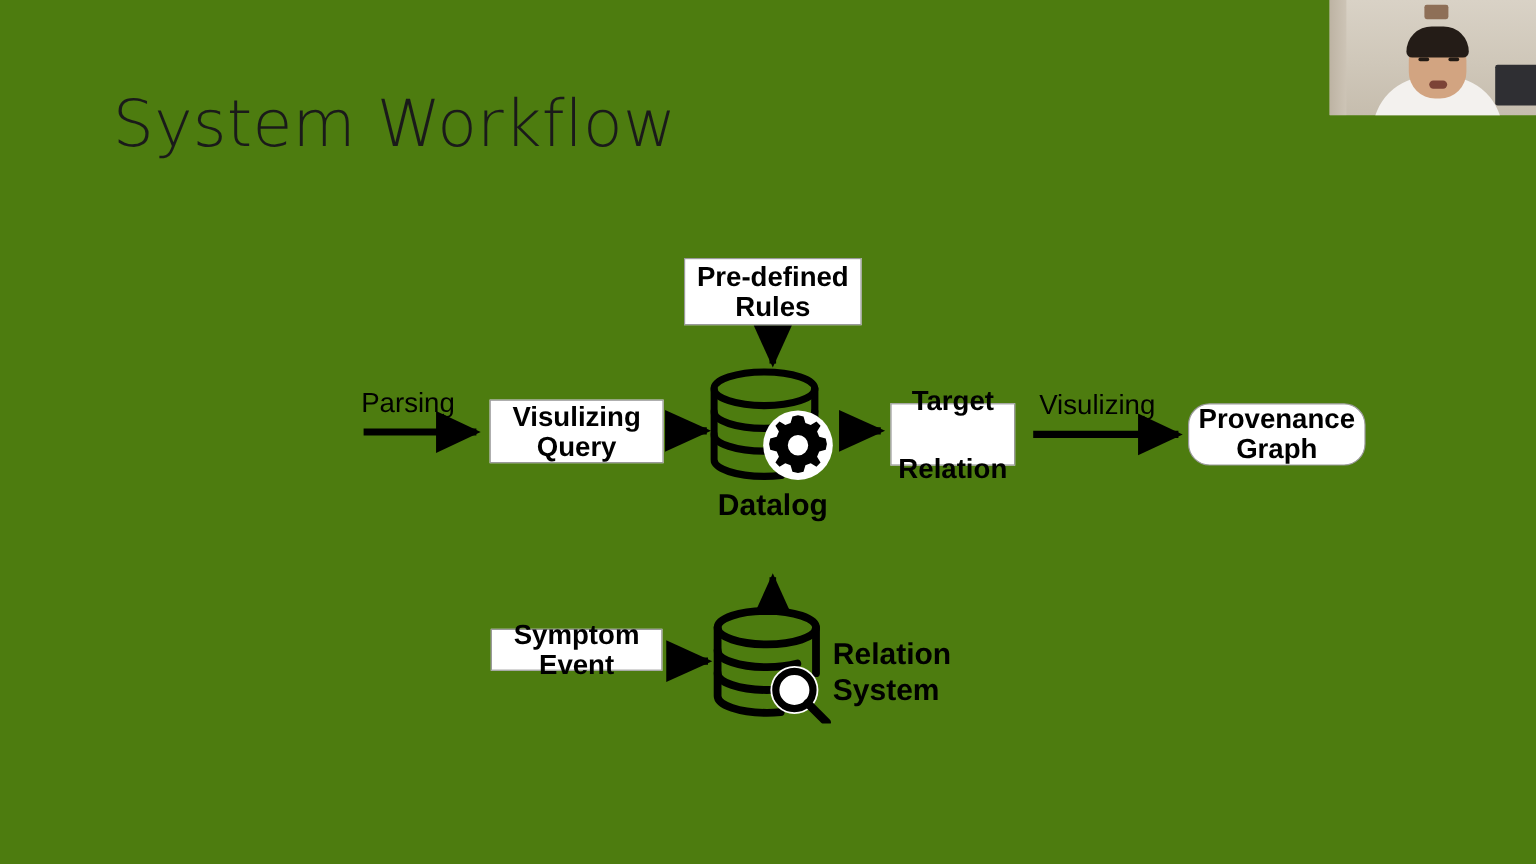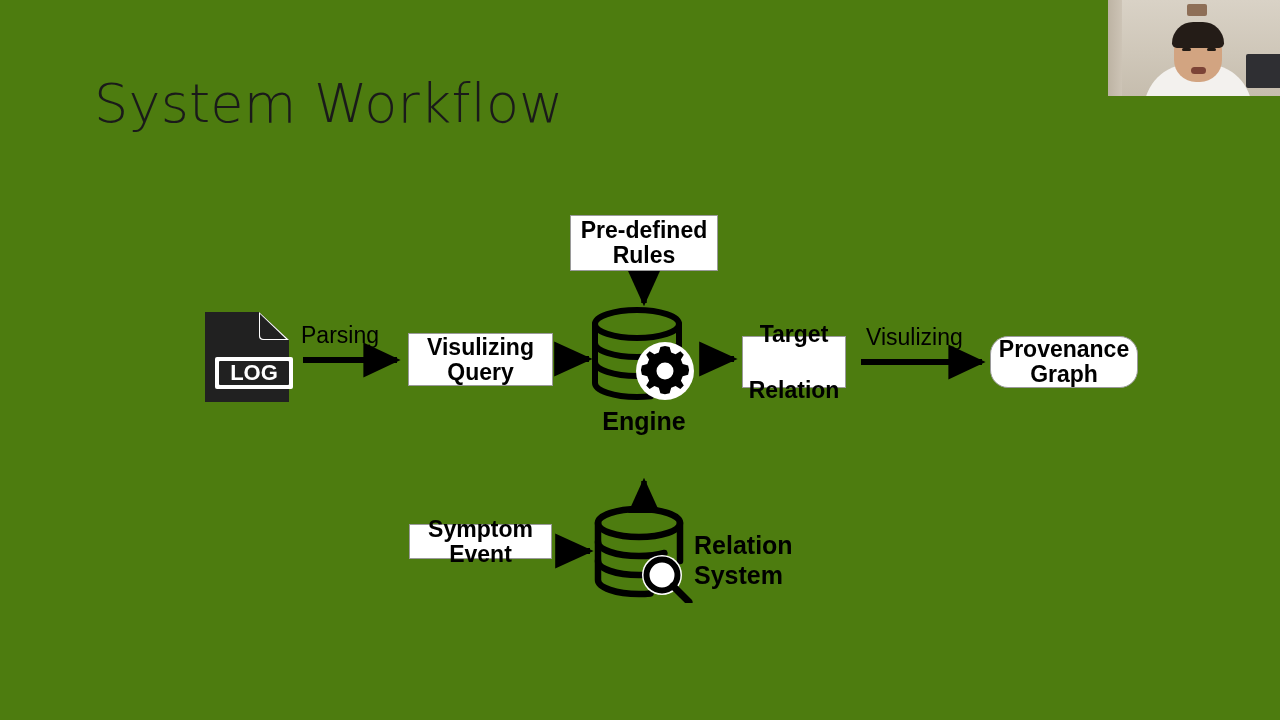--- a/index.html
+++ b/index.html
@@ -216,30 +216,20 @@
 
     <line x1="706" y1="359" x2="734" y2="359" stroke="#000000" stroke-width="6" marker-end="url(#ah-small)"></line>
 
     <line x1="861" y1="362" x2="982" y2="362" stroke="#000000" stroke-width="6" marker-end="url(#ah)"></line>
 
     <line x1="560" y1="551" x2="590" y2="551" stroke="#000000" stroke-width="6" marker-end="url(#ah-small)"></line>
 
     <line x1="644" y1="508" x2="644" y2="481" stroke="#000000" stroke-width="5.5" marker-end="url(#ah-small)"></line>
   </svg>
 
-  <div class="icon-wrap" style="left:201px; top:310px; width:96px; height:94px;">
-    <svg width="96" height="94" viewBox="0 0 96 94">
-      <path d="M4 2 H58 L88 30 V92 H4 Z" fill="#212121"></path>
-      <path d="M58 2 L88 30 H62 a4 4 0 0 1 -4 -4 Z" fill="#ffffff"></path>
-      <path d="M59 4 L85 29 H63 a4 4 0 0 1 -4 -4 Z" fill="#212121"></path>
-      <rect x="14" y="47" width="78" height="32" rx="2" fill="#ffffff"></rect>
-      <rect x="18" y="51" width="70" height="24" rx="1" fill="#212121"></rect>
-      <text x="53" y="70" text-anchor="middle" font-family="Liberation Sans, sans-serif" font-size="22" font-weight="bold" fill="#ffffff">LOG</text>
-    </svg>
-  </div>
 
   <div class="edge-label" style="left:301px; top:322px;">Parsing</div>
 
   <div class="node-box" style="left:408px; top:333px; width:145px; height:53px;">
     <span class="ln">Visulizing</span>
     <span class="ln">Query</span>
   </div>
 
   <div class="node-box" style="left:570px; top:215px; width:148px; height:56px;">
     <span class="ln">Pre-defined</span>
@@ -262,21 +252,21 @@
                  -5.4 1.6 -1.8 4.4 2.9 4.8 -3.4 3.4 -4.8 -2.9 -4.4 1.8 -1.6 5.4 -4.6 1.0 -4.6 -1.0
                  -1.6 -5.4 -4.4 -1.8 -4.8 2.9 -3.4 -3.4 2.9 -4.8 -1.8 -4.4 -5.4 -1.6 -1.0 -4.6 1.0 -4.6
                  5.4 -1.6 1.8 -4.4 -2.9 -4.8 3.4 -3.4 4.8 2.9 4.4 -1.8 1.6 -5.4 z" fill="#000000"></path>
         <circle cx="73" cy="66" r="11" fill="#ffffff"></circle>
         <circle cx="73" cy="66" r="11" fill="none" stroke="#000000" stroke-width="5"></circle>
       </g>
     </svg>
   </div>
 
   <div class="node-caption" style="left:571px; top:406px; width:146px;">
-    <span class="ln">Engine</span>
+    <span class="ln">Datalog</span>
   </div>
 
   <div class="node-box" style="left:742px; top:336px; width:104px; height:52px;gap:31px;">
     <span class="ln">Target</span>
     <span class="ln">Relation</span>
   </div>
 
   <div class="edge-label" style="left:866px; top:324px;">Visulizing</div>
 
   <div class="node-box" style="left:990px; top:336px; width:148px; height:52px;border-radius:18px;">

